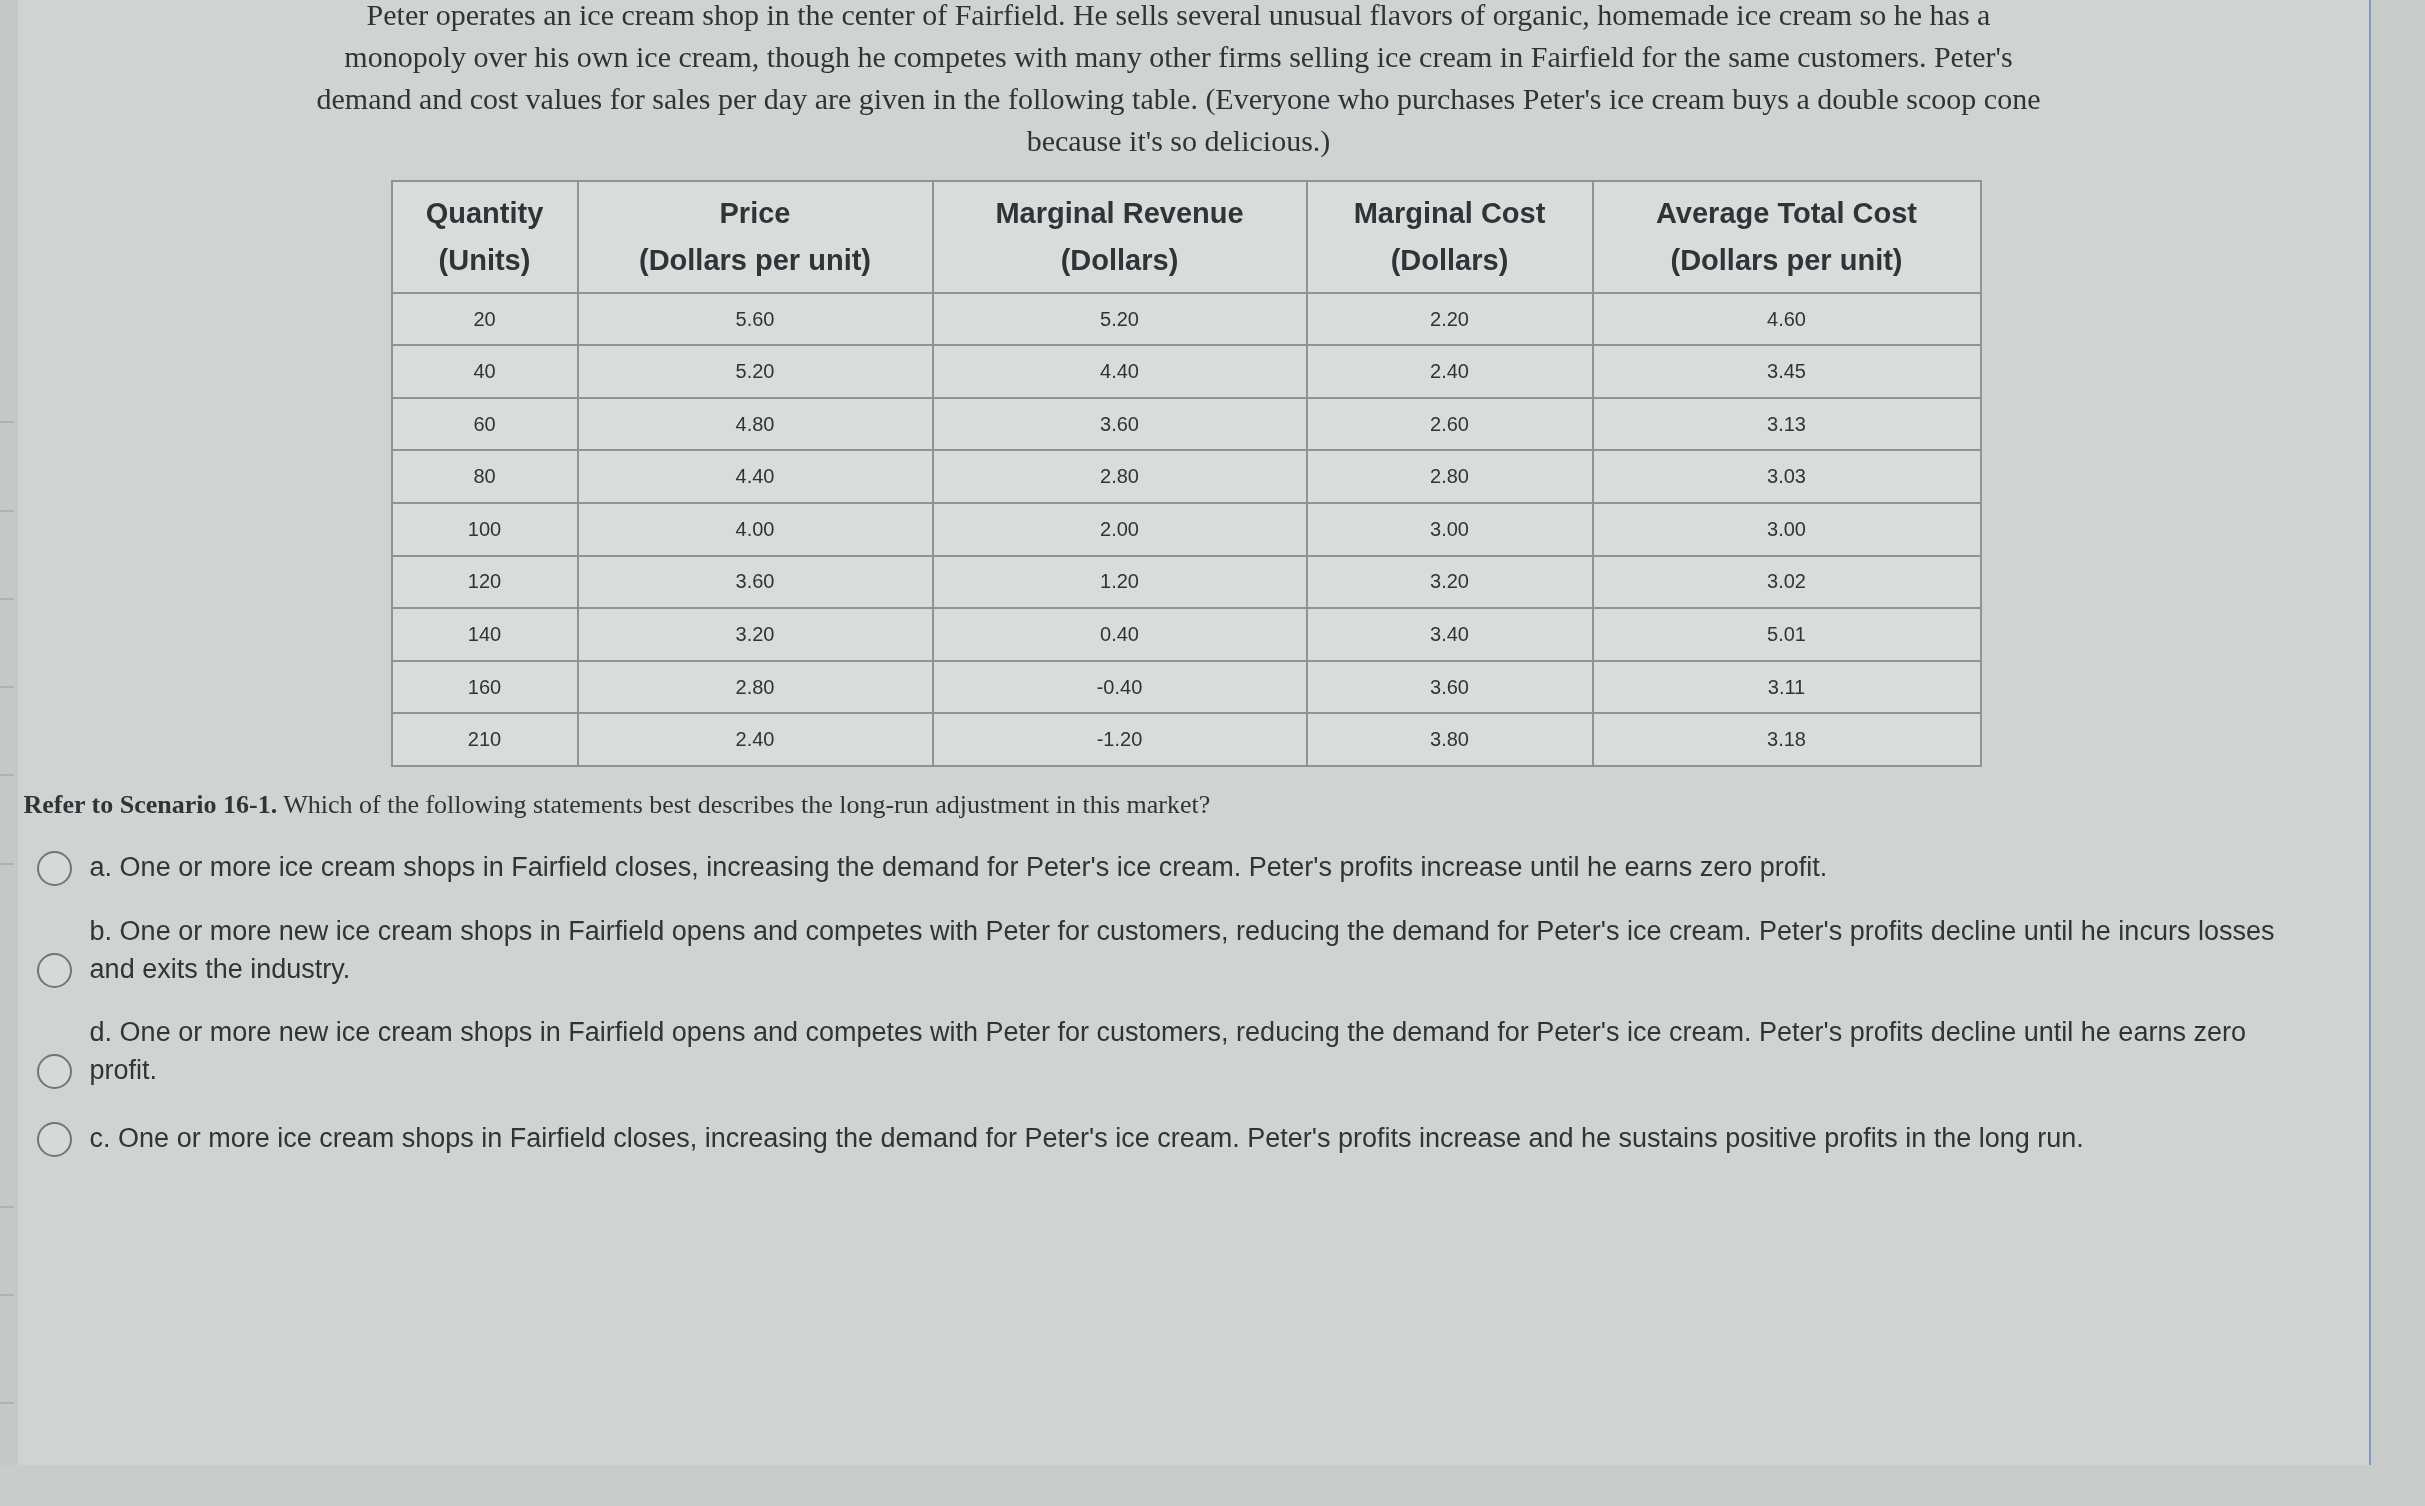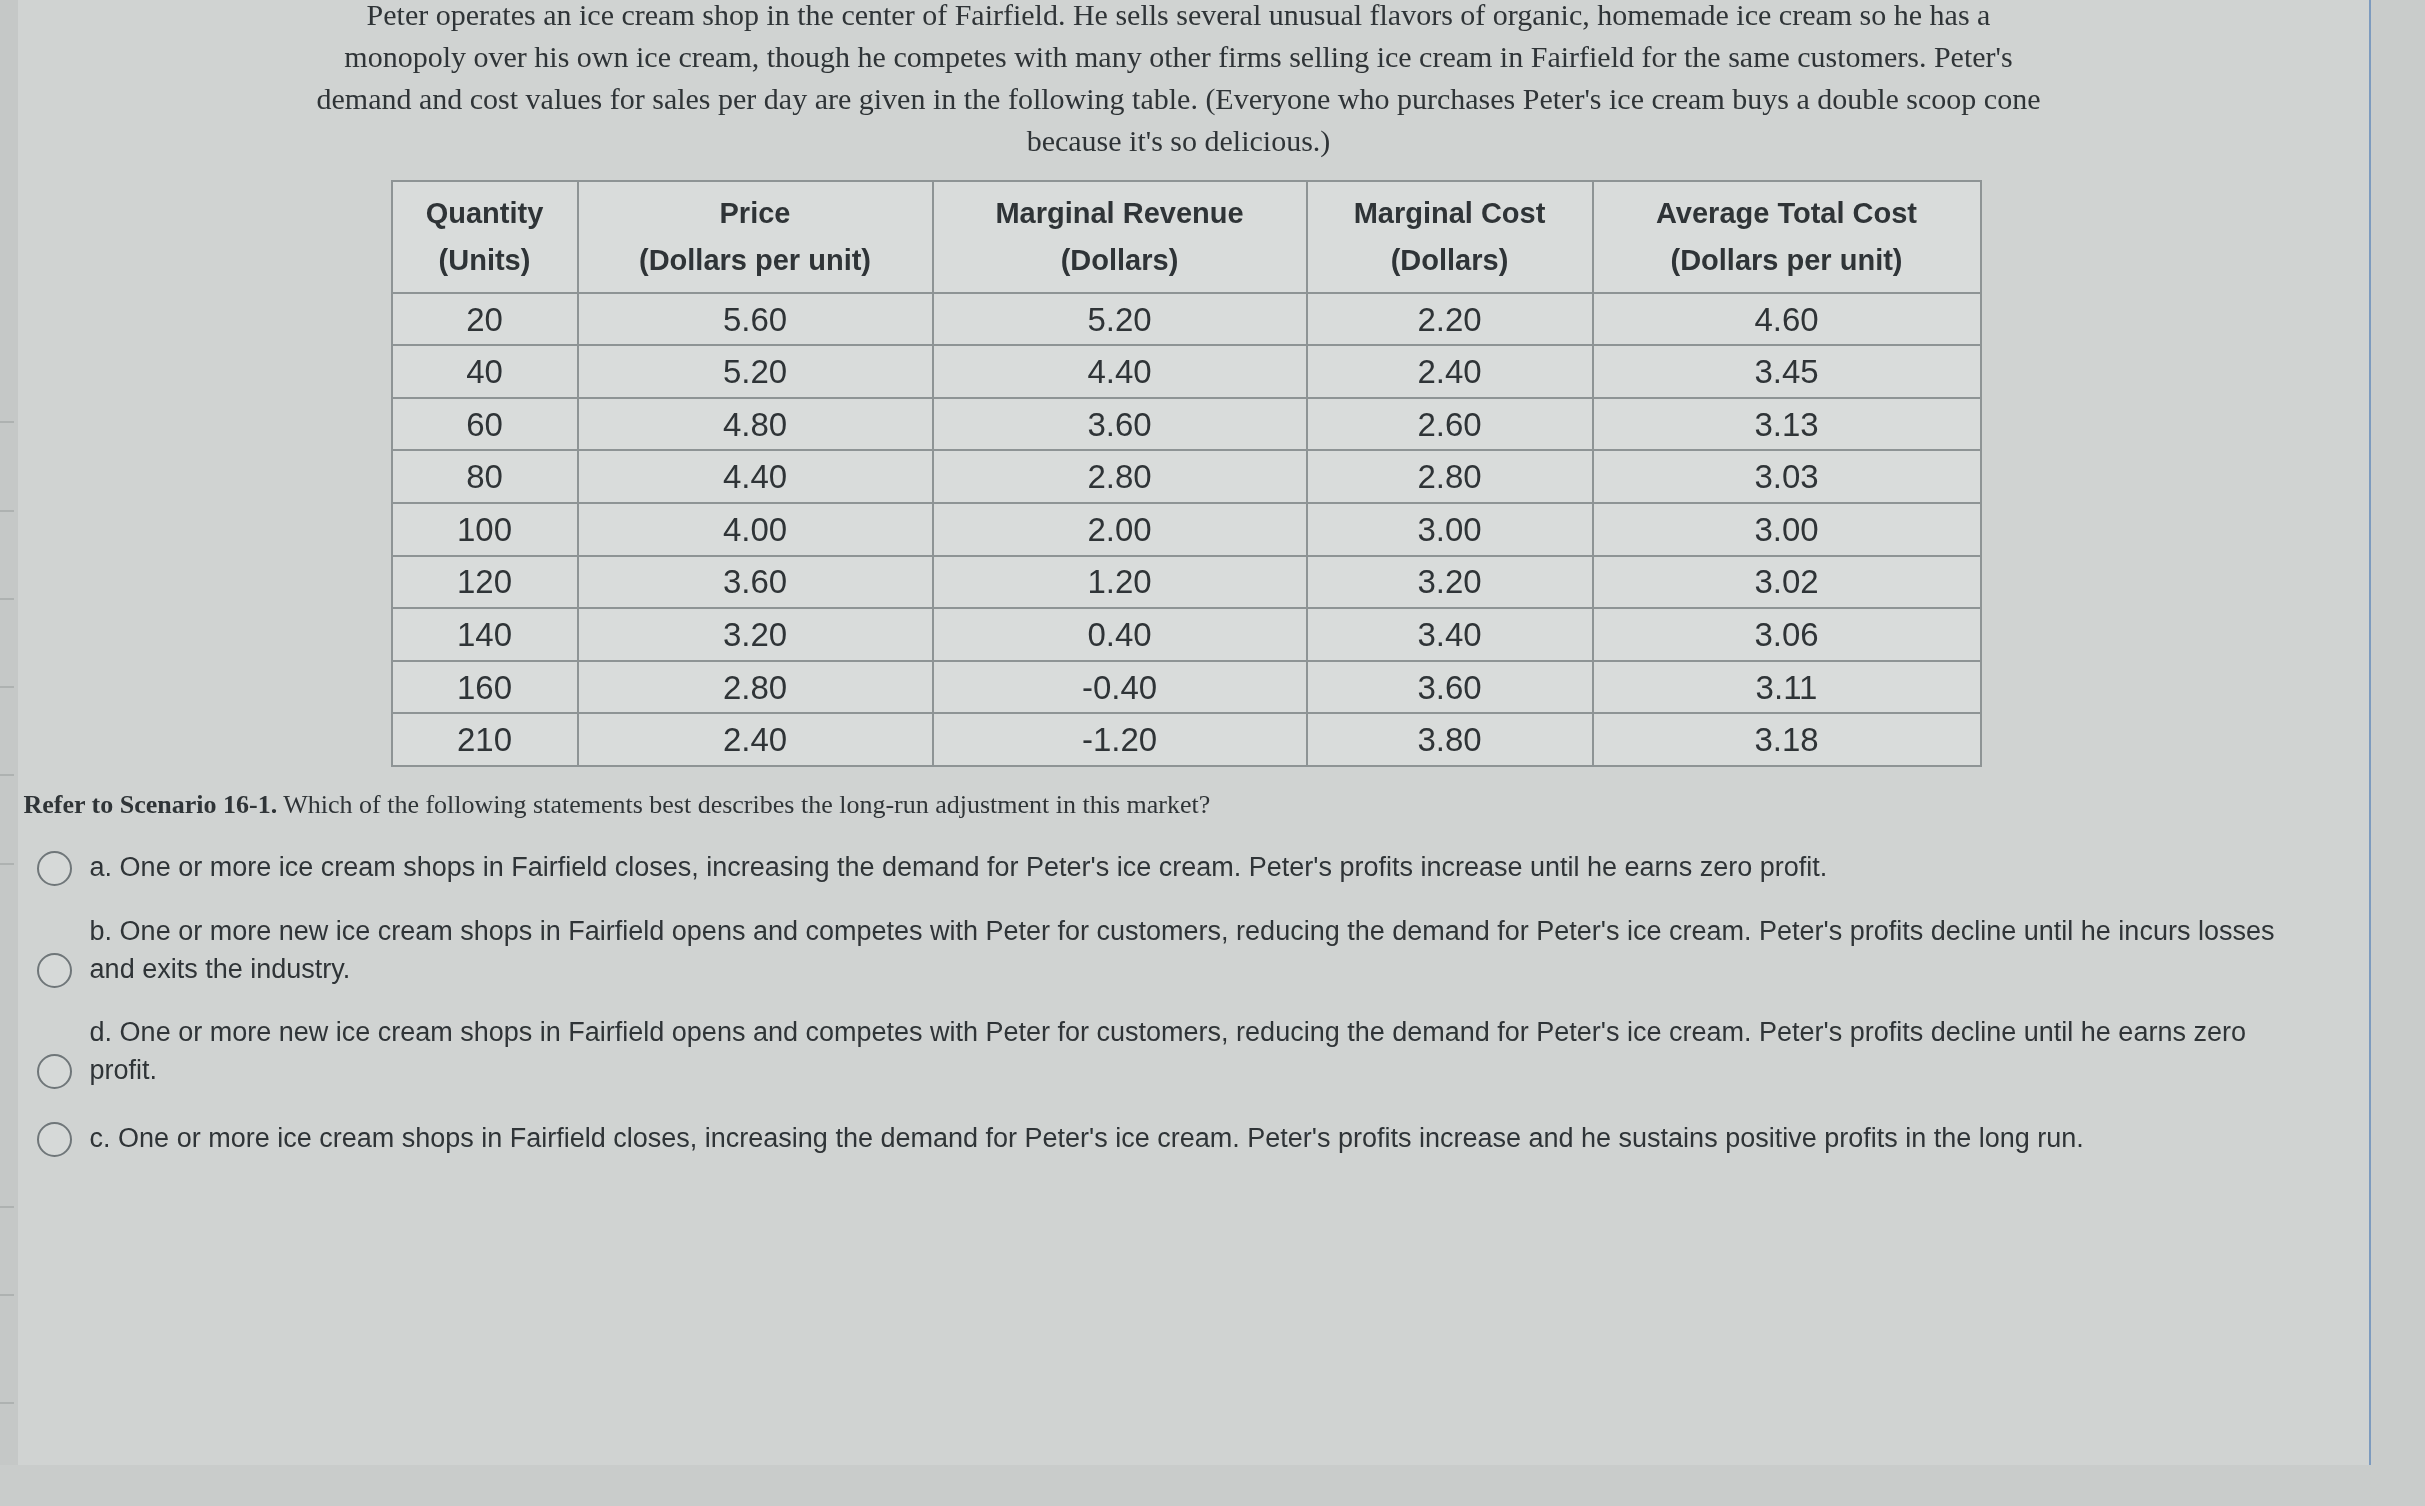--- a/index.html
+++ b/index.html
@@ -93,21 +93,21 @@
     font-weight: 700;
     padding: 7.8px 13.7px;
     line-height: 47px;
     vertical-align: middle;
   }
   table.data th .unit {
     display: block;
     font-weight: 700;
   }
   table.data td {
-    font-size: 33px;
+    font-size: 20px;
     font-weight: 400;
     padding: 8.8px 9.8px;
     line-height: 33px;
   }
   col.c-qty { width: 186px; }
   col.c-price { width: 355px; }
   col.c-mr { width: 374px; }
   col.c-mc { width: 286px; }
   col.c-atc { width: 388px; }
 
@@ -256,21 +256,21 @@
             <td>3.60</td>
             <td>1.20</td>
             <td>3.20</td>
             <td>3.02</td>
           </tr>
           <tr>
             <td>140</td>
             <td>3.20</td>
             <td>0.40</td>
             <td>3.40</td>
-            <td>3.06</td>
+            <td>5.01</td>
           </tr>
           <tr>
             <td>160</td>
             <td>2.80</td>
             <td>-0.40</td>
             <td>3.60</td>
             <td>3.11</td>
           </tr>
           <tr>
             <td>210</td>

